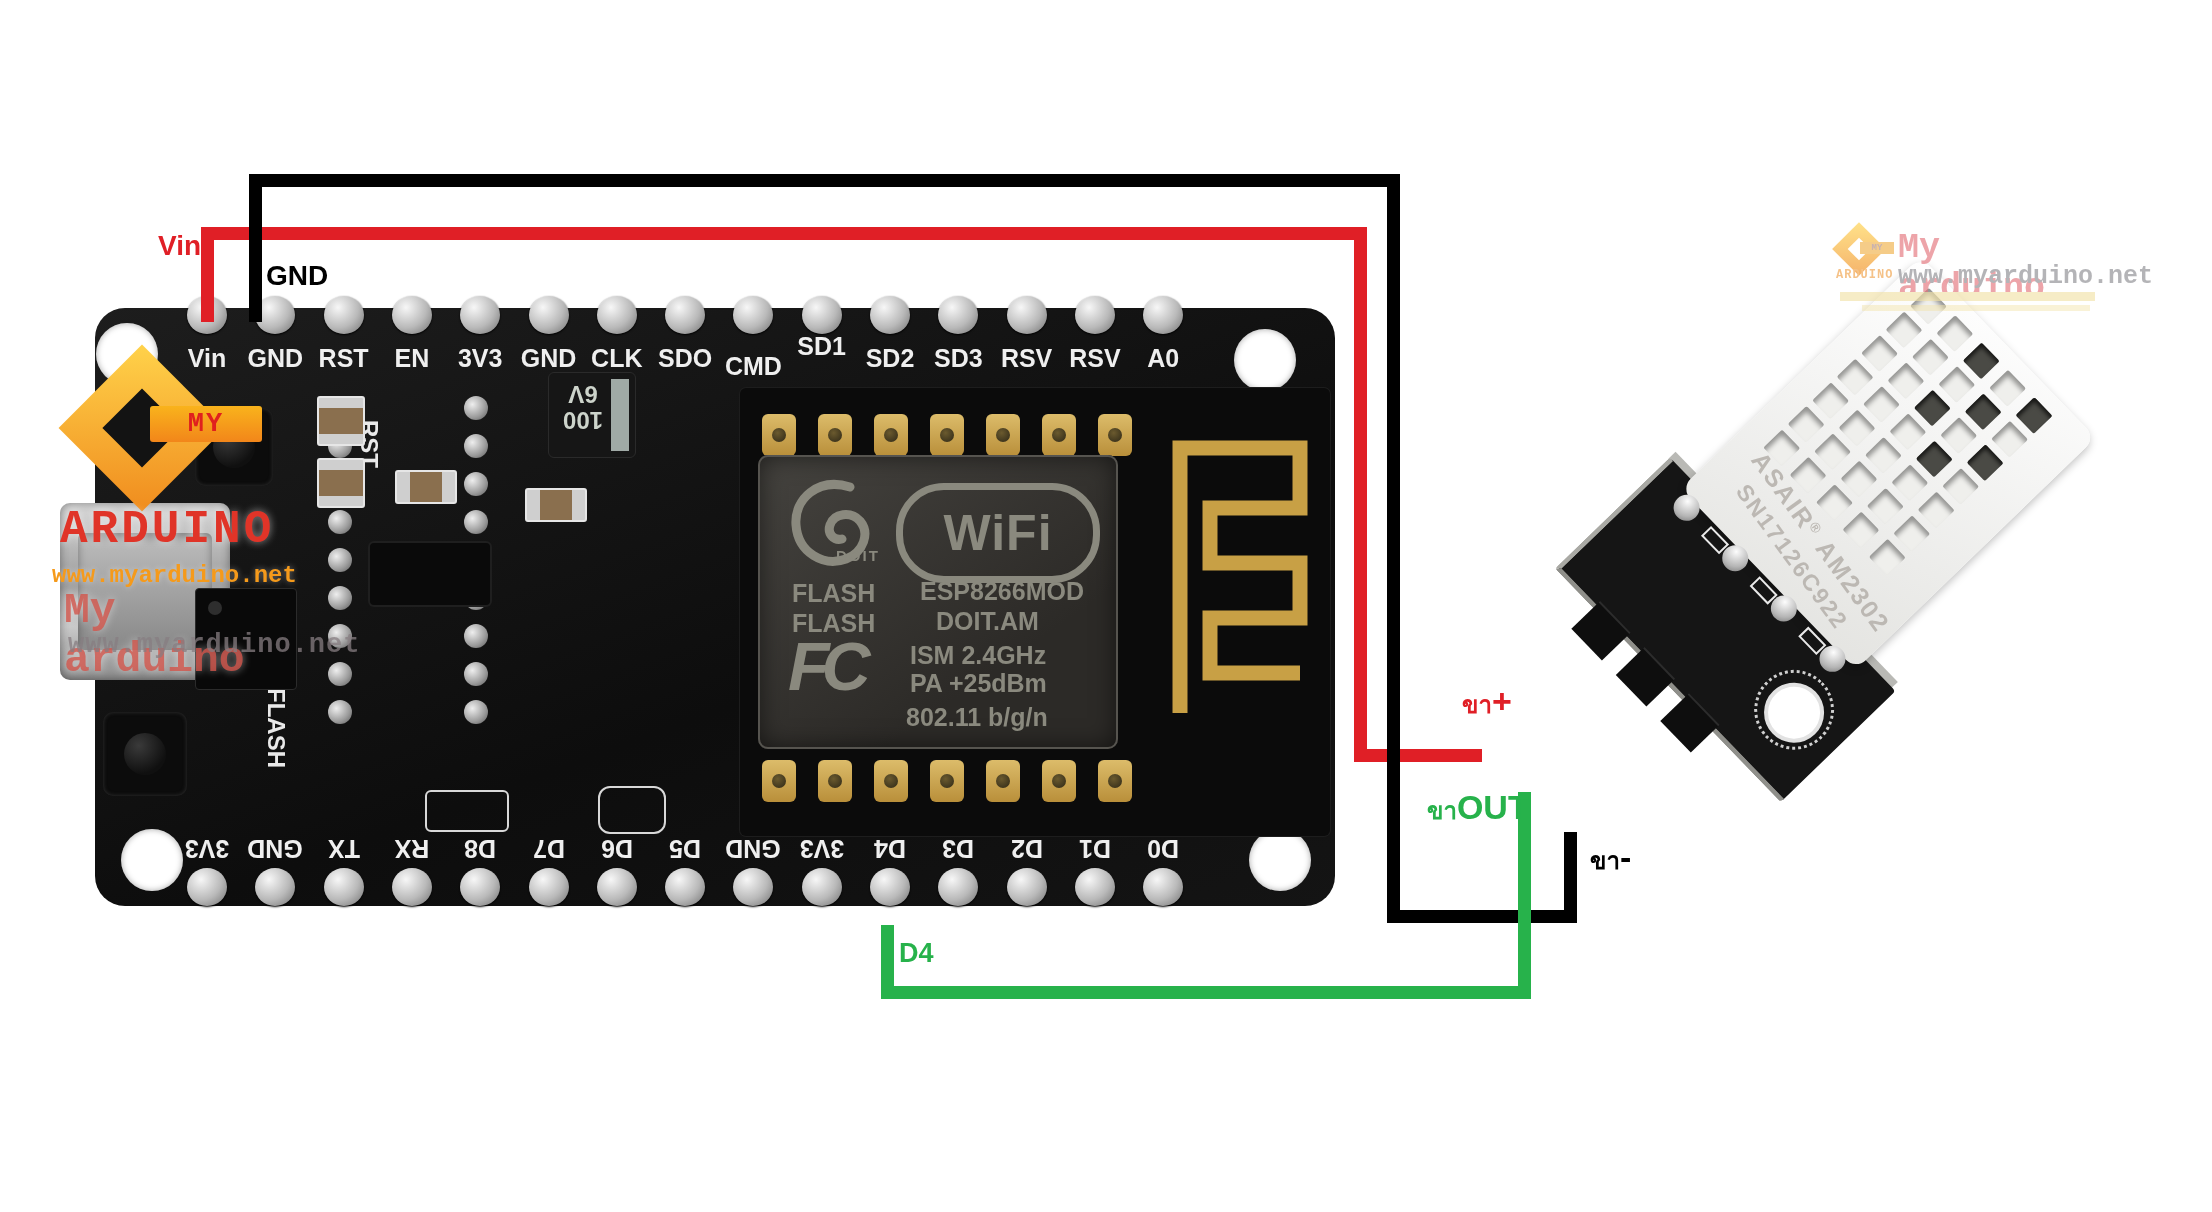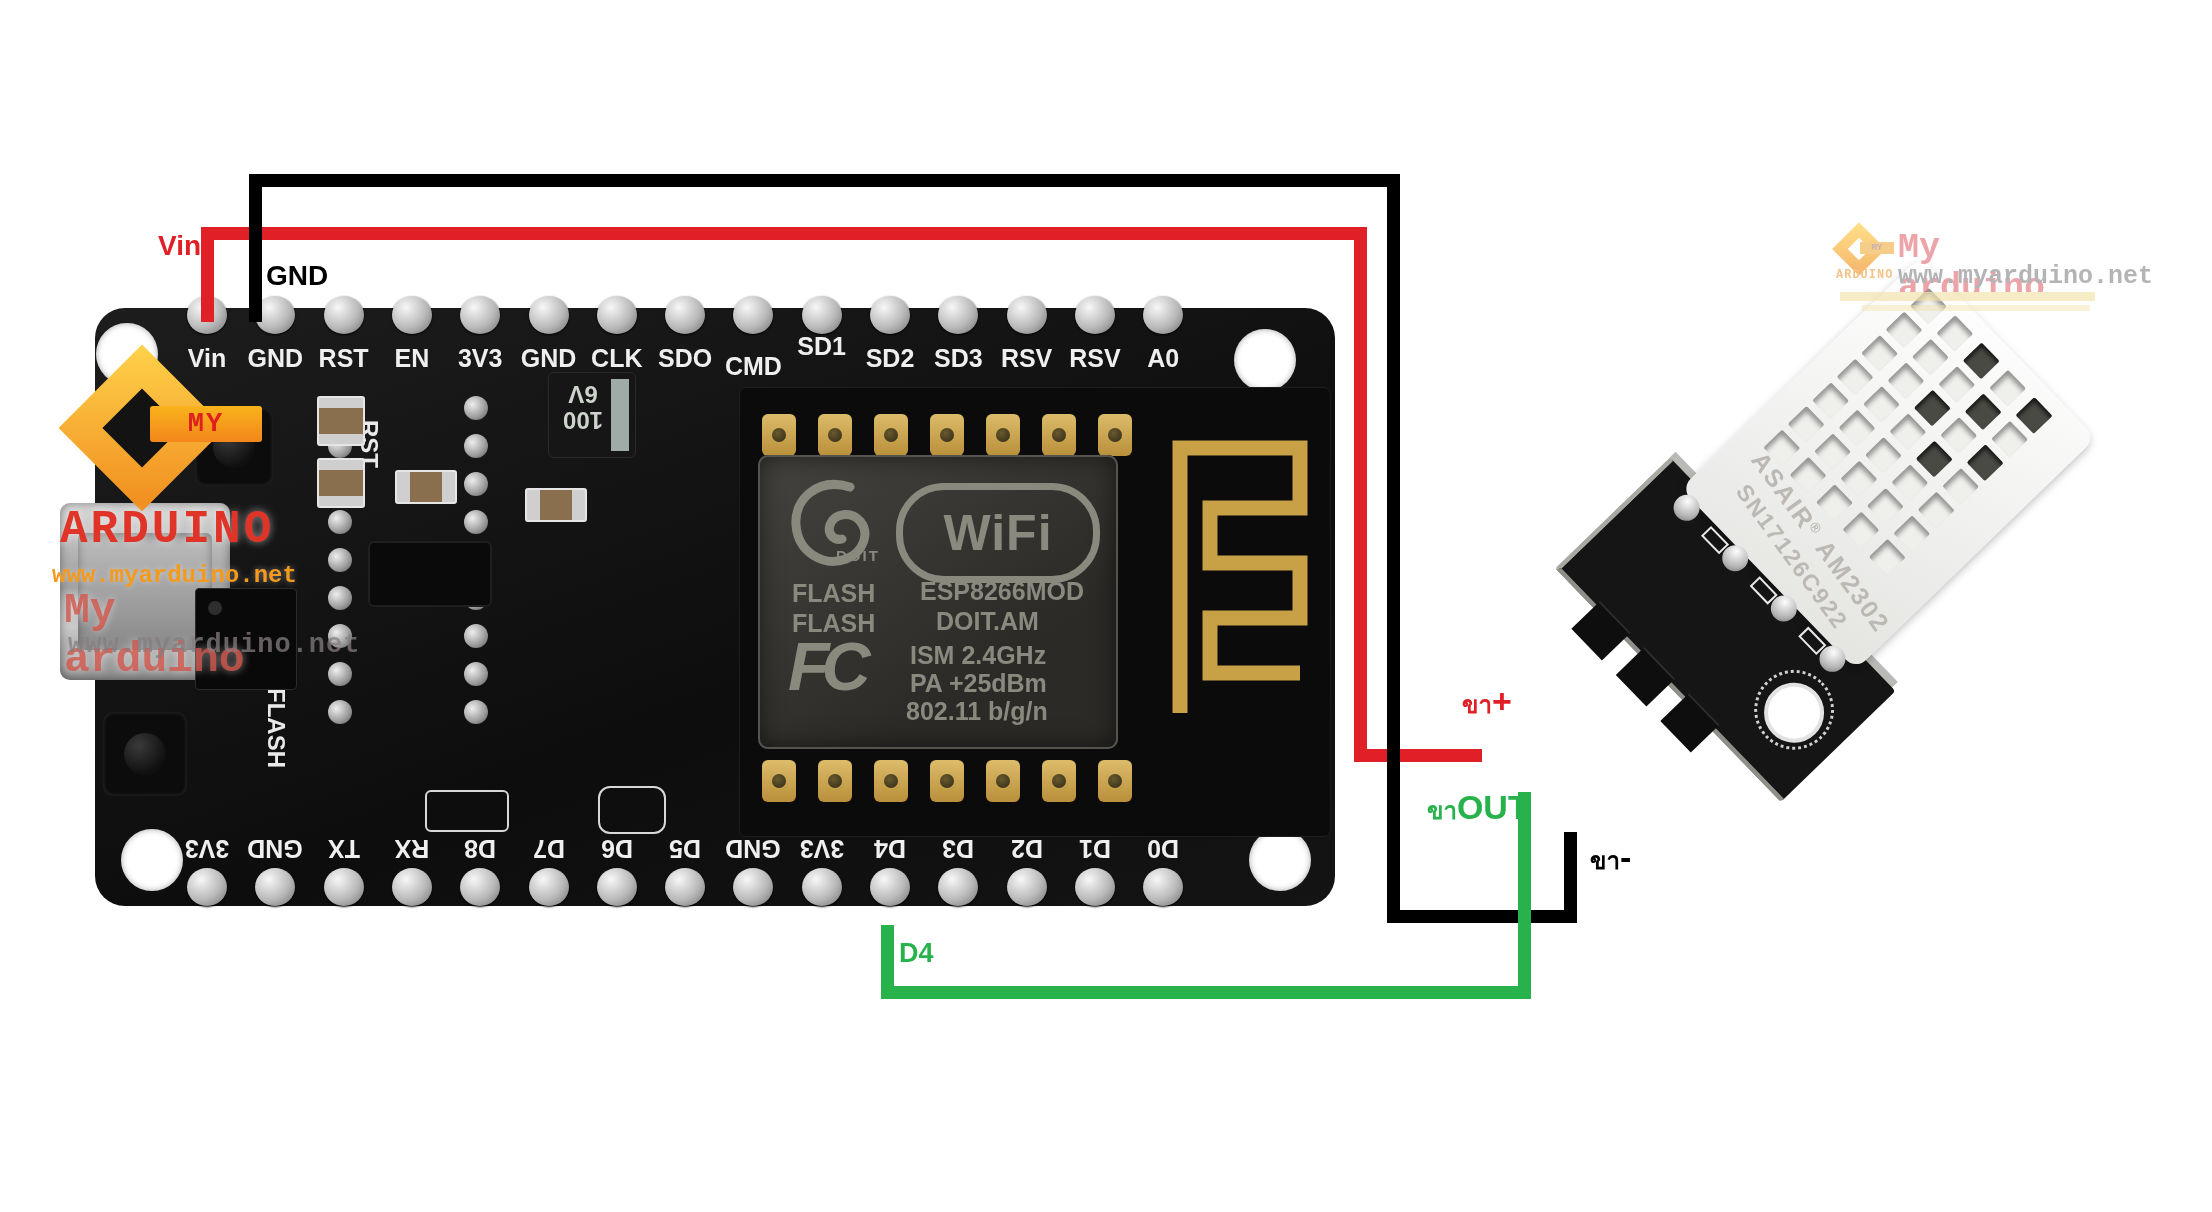--- a/index.html
+++ b/index.html
@@ -237,21 +237,21 @@
         </svg>
         <div class="etch" style="left:78px;top:92px;font-size:15px;letter-spacing:2px;">DOIT</div>
         <div id="wifi-oval">WiFi</div>
         <div class="etch" style="left:34px;top:124px;font-size:25px;">FLASH</div>
         <div class="etch" style="left:162px;top:122px;font-size:25px;">ESP8266MOD</div>
         <div class="etch" style="left:34px;top:154px;font-size:25px;">FLASH</div>
         <div class="etch" style="left:178px;top:152px;font-size:25px;">DOIT.AM</div>
         <div class="etch" id="fcc">FC</div>
         <div class="etch" style="left:152px;top:186px;font-size:25px;">ISM  2.4GHz</div>
         <div class="etch" style="left:152px;top:214px;font-size:25px;">PA  +25dBm</div>
-        <div class="etch" style="left:148px;top:242px;font-size:25px;">802.11 b/g/n</div>
+        <div class="etch" style="left:148px;top:248px;font-size:25px;">802.11 b/g/n</div>
       </div>
 
       <svg id="antenna" width="170" height="310" viewBox="0 0 170 310">
         <path d="M30,295 L30,30 L150,30 L150,90 L60,90 L60,145 L150,145 L150,200 L60,200 L60,255 L150,255" fill="none" stroke="#c8a045" stroke-width="15"></path>
       </svg>
     </div>
   </div>
 
   <div class="wire w-red" style="left:201px;top:227px;width:13px;height:95px;"></div>
   <div class="wire w-red" style="left:201px;top:227px;width:1166px;height:13px;"></div>

